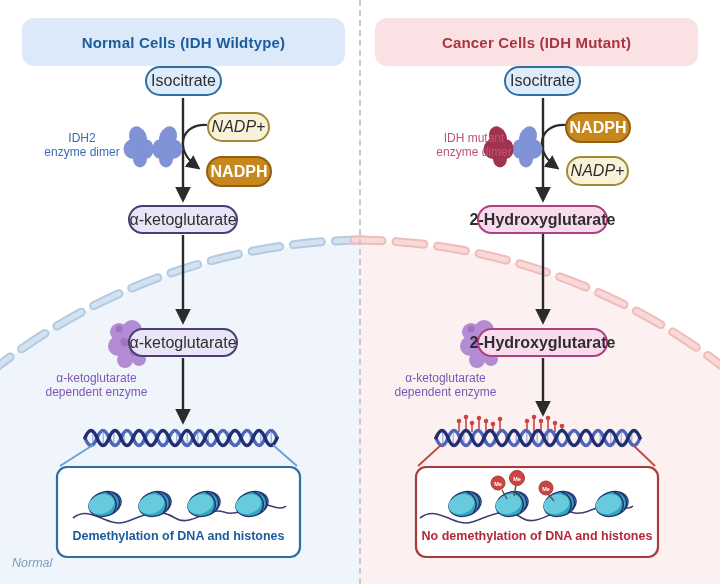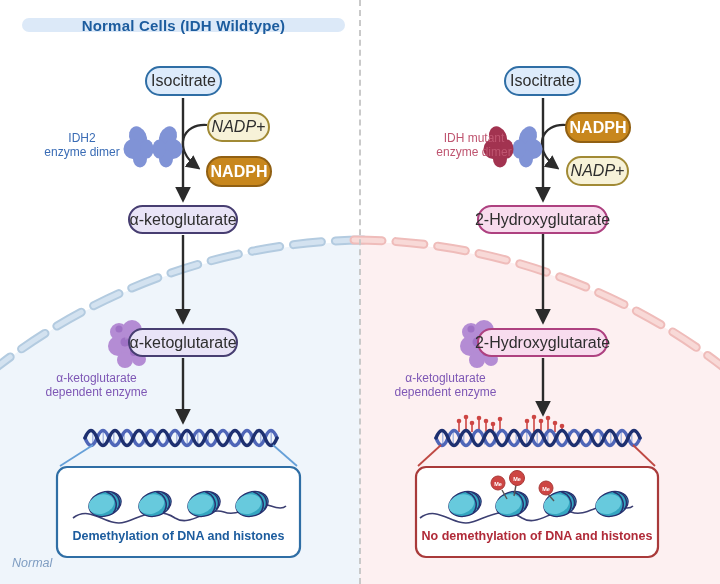--- a/index.html
+++ b/index.html
@@ -1,26 +1,26 @@
 <!DOCTYPE html>
 <html style="--blue-header-bg: #dce9f8; --blue-header-text: #1c5c9e; --red-header-bg: #f9e1e4; --red-header-text: #aa3540; --isocitrate-bg: #ddebfb; --isocitrate-border: #2f6ea5; --nadp-bg: #f7f2d8; --nadp-border: #a18a35; --nadph-bg: #c8871d; --nadph-border: #916013; --nadph-text: #ffffff; --akg-bg: #e9e4f7; --akg-border: #473e71; --hg-bg: #f8dcee; --hg-border: #ae4180; --pill-text: #2e2e2e; --enzyme-blue: #8093d6; --enzyme-red: #a23350; --idh2-label: #3a6cb5; --idh-mut-label: #bf5570; --purple-enzyme: #b48cd4; --purple-enzyme-dark: #9a6cc0; --purple-text: #7e57b5; --membrane-blue: #d3e2f0; --membrane-blue-edge: #b3cbe0; --membrane-pink: #f8d9d7; --membrane-pink-edge: #efbcba; --nucleus-blue-bg: #eff5fb; --nucleus-pink-bg: #fdf0f1; --arrow: #2b2b2b; --dna-navy: #1e3070; --dna-blue: #4f66b8; --dna-tick: #aab9e3; --methyl-red: #cd4543; --methyl-red-dark: #a93a38; --zoom-line-blue: #66a0d8; --zoom-line-red: #bf4a44; --box-blue-border: #2f6ea5; --box-red-border: #a93a3a; --blue-caption: #1c5c9e; --red-caption: #b02a38; --histone-base: #35a6c1; --histone-top: #67cadd; --histone-line: #28306e; --string-color: #3c3f72; --divider: #c9c9c9; --nucleus-label: #7f9dc2;"><head>
 <meta charset="utf-8">
 <style>
   html,body{margin:0;padding:0;background:#ffffff;font-family:"Liberation Sans",sans-serif;}
   #stage{position:relative;width:720px;height:584px;background:#ffffff;overflow:hidden;}
   .abs{position:absolute;left:0;top:0;}
-  .hdr{position:absolute;width:323px;height:14px;border-radius:12px;display:flex;align-items:center;justify-content:center;font-weight:bold;font-size:15px;letter-spacing:.2px;}
+  .hdr{position:absolute;width:323px;height:48px;border-radius:12px;display:flex;align-items:center;justify-content:center;font-weight:bold;font-size:15px;letter-spacing:.2px;}
   .hdr-blue{background:var(--blue-header-bg);color:var(--blue-header-text);}
   .hdr-red{background:var(--red-header-bg);color:var(--red-header-text);}
   .pill{position:absolute;display:flex;align-items:center;justify-content:center;border-radius:16px;font-size:16px;color:var(--pill-text);border:2px solid;box-sizing:border-box;background:#fff;white-space:nowrap;}
   .pill-iso{background:var(--isocitrate-bg);border-color:var(--isocitrate-border);}
   .pill-nadp{background:var(--nadp-bg);border-color:var(--nadp-border);font-style:italic;}
   .pill-nadph{background:var(--nadph-bg);border-color:var(--nadph-border);color:var(--nadph-text);font-weight:bold;}
   .pill-akg{background:var(--akg-bg);border-color:var(--akg-border);}
-  .pill-hg{background:var(--hg-bg);border-color:var(--hg-border);}
+  .pill-hg{background:var(--hg-bg);border-color:var(--hg-border);font-weight:bold;}
   .lbl{position:absolute;text-align:center;font-size:12px;line-height:14px;}
   .lbl-idh2{color:var(--idh2-label);text-align:center;}
   .lbl-idhm{color:var(--idh-mut-label);margin-left:32px;}
   .lbl-pur{color:var(--purple-text);}
   .caption{position:absolute;font-weight:bold;font-size:12.5px;text-align:center;}
   .caption-blue{color:var(--blue-caption);}
   .caption-red{color:var(--red-caption);}
   .nucleus-lbl{position:absolute;font-style:italic;font-size:12.5px;color:var(--nucleus-label);}
   .divider{position:absolute;left:359px;top:0;height:584px;width:0;border-left:2px dashed var(--divider);}
   
@@ -215,20 +215,21 @@
         <line x1="548" y1="494" x2="554" y2="501" class="stick"></line>
         <circle cx="546" cy="488" r="7" class="me-circle"></circle>
         <text x="546" y="490.5" text-anchor="middle" class="me-text">Me</text>
       </g>
     </g>
   </svg>
 
   <div class="divider"></div>
 
   <div class="hdr hdr-blue" style="left:22px;top:18px;">Normal Cells (IDH Wildtype)</div>
+  <div class="hdr hdr-red" style="left:375px;top:18px;">Cancer Cells (IDH Mutant)</div>
 
   <div class="pill pill-iso" style="left:145px;top:66px;width:77px;height:30px;">Isocitrate</div>
   <div class="pill pill-nadp" style="left:207px;top:112px;width:63px;height:30px;">NADP+</div>
   <div class="pill pill-nadph" style="left:206px;top:156px;width:66px;height:31px;">NADPH</div>
   <div class="pill pill-akg" style="left:128px;top:205px;width:110px;height:29px;">α-ketoglutarate</div>
   <div class="pill pill-akg" style="left:128px;top:328px;width:110px;height:29px;">α-ketoglutarate</div>
 
   <div class="pill pill-iso" style="left:504px;top:66px;width:77px;height:30px;">Isocitrate</div>
   <div class="pill pill-nadph" style="left:565px;top:112px;width:66px;height:31px;">NADPH</div>
   <div class="pill pill-nadp" style="left:566px;top:156px;width:63px;height:30px;">NADP+</div>

